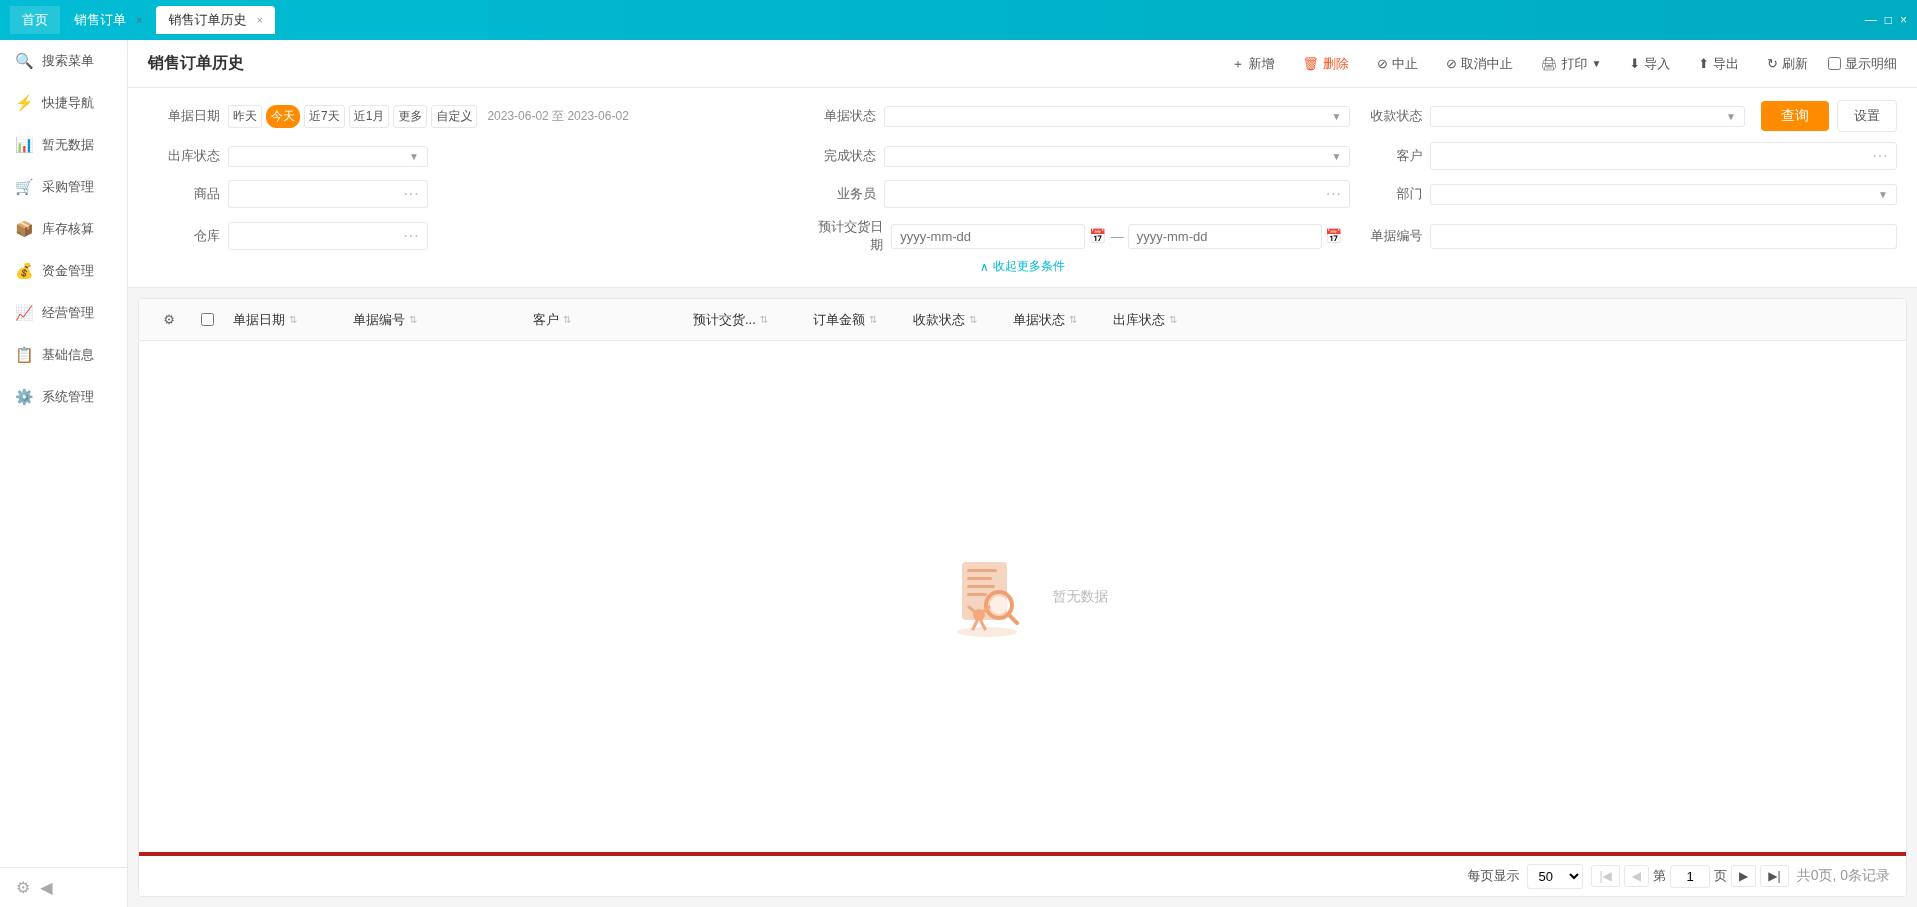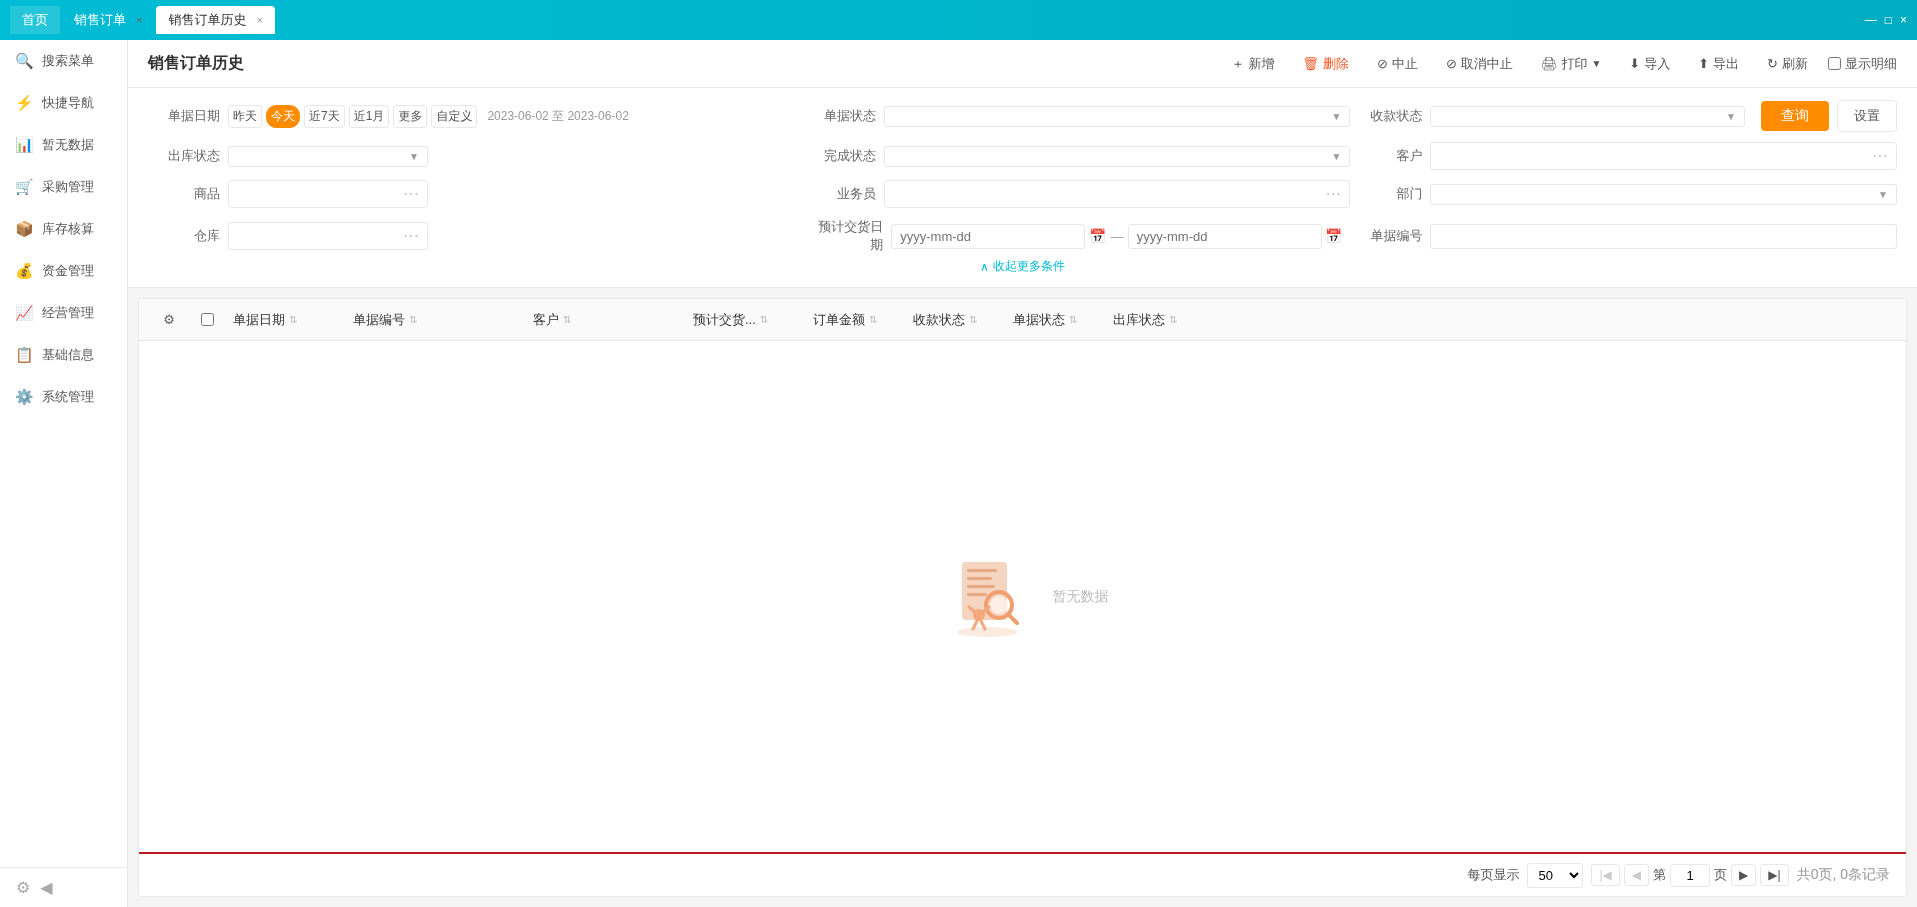--- a/index.html
+++ b/index.html
@@ -82,21 +82,21 @@
     .col-out { width: 100px; }
     .col-op { flex: 1; text-align: right; }
 
     
     .empty-state { flex: 1; display: flex; align-items: center; justify-content: center; gap: 16px; }
     .empty-icon { width: 100px; height: 100px; position: relative; }
     .empty-icon svg { width: 100%; height: 100%; }
     .empty-text { color: #bbb; font-size: 14px; }
 
     
-    .table-footer { height: 44px; display: flex; align-items: center; justify-content: flex-end; padding: 0 16px; border-top: 2px solid #b91c1c; gap: 8px; font-size: 13px; color: #555; background: #fff; }
+    .table-footer { height: 44px; display: flex; align-items: center; justify-content: flex-end; padding: 0 16px; border-top: 4px solid #b91c1c; gap: 8px; font-size: 13px; color: #555; background: #fff; }
     .page-size-select { border: 1px solid #e8e8e8; border-radius: 3px; padding: 3px 6px; font-size: 13px; background: #fff; cursor: pointer; }
     .page-nav { display: flex; align-items: center; gap: 4px; }
     .page-nav button { border: 1px solid #e8e8e8; background: #fff; padding: 3px 7px; border-radius: 3px; cursor: pointer; color: #555; font-size: 12px; }
     .page-nav button:disabled { color: #ccc; cursor: default; }
     .page-num-input { border: 1px solid #e8e8e8; border-radius: 3px; padding: 3px 6px; width: 40px; text-align: center; font-size: 13px; }
     .total-info { color: #999; font-size: 14px; }
   </style>
 </head>
 <body>
 

